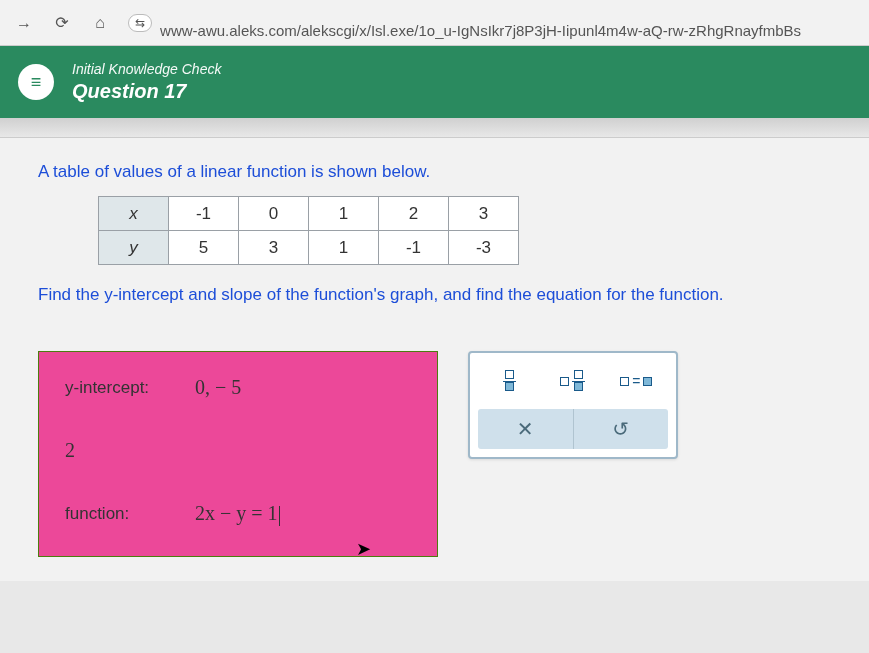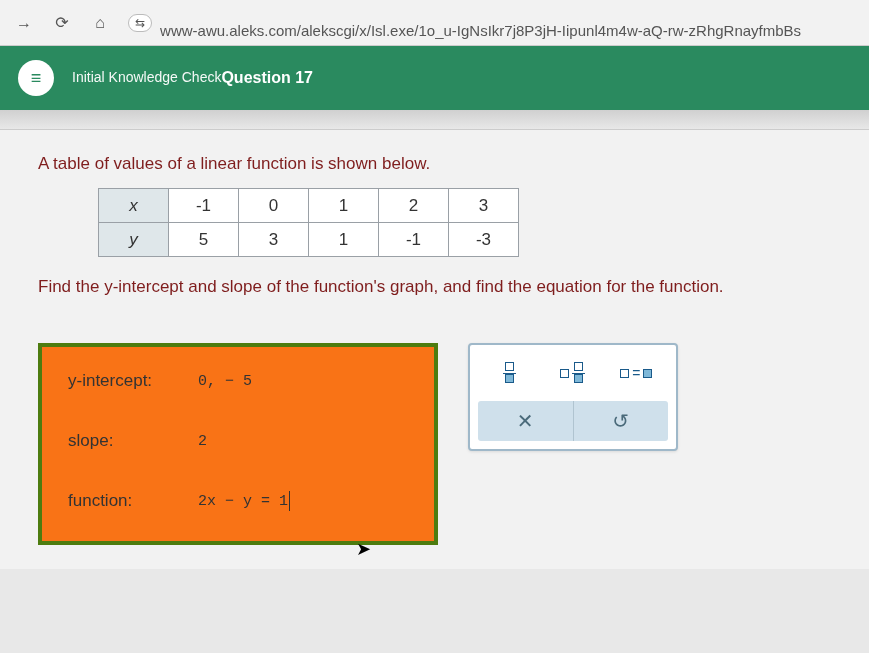--- a/index.html
+++ b/index.html
@@ -46,63 +46,63 @@
       align-items: center;
       padding: 14px 18px;
       gap: 18px;
     }
     .menu-btn {
       width: 36px; height: 36px; border-radius: 50%;
       background: #fff; color: #2a8a5f;
       display: flex; align-items: center; justify-content: center;
       font-size: 18px; font-weight: bold; cursor: pointer;
     }
-    .header-text { display: flex; flex-direction: row; line-height: 1.3; }
+    .header-text { display: flex; flex-direction: column; line-height: 1.3; font-style: italic; }
     .header-kicker { font-size: 14px; opacity: .95; }
-    .header-q { font-size: 16px; font-weight: bold; }
+    .header-q { font-size: 20px; font-weight: bold; }
     .sub-band {
       height: 20px;
       background: linear-gradient(#d0d0d0,#e8e8e8);
       border-bottom: 1px solid #ccc;
     }
     .content {
       padding: 24px 38px;
       background: #f2f2f2;
     }
-    .prompt1, .prompt2 { font-size: 17px; color: #7f1d1d; }
+    .prompt1, .prompt2 { font-size: 17px; color: #1d4ed8; }
     .prompt1 { margin-bottom: 14px; }
     .prompt2 { margin: 20px 0 46px; }
     table.values {
       border-collapse: collapse;
       margin-left: 60px;
     }
     table.values td, table.values th {
       border: 1px solid #9aa0a6;
       width: 70px; height: 34px;
       text-align: center;
       font-size: 17px;
       background: #fff;
     }
     table.values .hdr { background: #dfe7ea; font-style: italic; font-weight: normal; }
     .answer-row { display: flex; gap: 30px; align-items: flex-start; }
     .answer-box {
-      border: 4px solid #4d7c0f;
-      background: #f97316;
+      border: 1px solid #4d7c0f;
+      background: #ec4899;
       width: 400px;
       padding: 24px 26px;
     }
     .answer-line {
       display: flex;
       align-items: center;
       margin-bottom: 40px;
       font-size: 17px;
     }
     .answer-line:last-child { margin-bottom: 6px; }
     .answer-label { width: 130px; }
-    .answer-val { font-family: Liberation Mono, monospace; font-size: 15px; position: relative; }
+    .answer-val { font-family: Liberation Serif, serif; font-size: 20px; position: relative; }
     .eq-caret { border-right: 1px solid #333; height: 20px; display: inline-block; margin-left: 1px; vertical-align: middle; }
     .palette {
       border: 2px solid #9fb8c9;
       border-radius: 4px;
       background: #fff;
       width: 210px;
       padding: 10px 8px 8px;
       box-shadow: 0 1px 3px rgba(0,0,0,.1);
     }
     .pal-row { display: flex; justify-content: space-around; align-items: center; margin-bottom: 10px; }
@@ -191,21 +191,20 @@
 
   <p class="prompt2">Find the y-intercept and slope of the function's graph, and find the equation for the function.</p>
 
   <div class="answer-row">
     <div class="answer-box">
       <div class="answer-line">
         <span class="answer-label">y-intercept:</span>
         <span class="answer-val">0, − 5</span>
       </div>
       <div class="answer-line">
-        <span class="answer-label">slope:</span>
         <span class="answer-val">2</span>
       </div>
       <div class="answer-line">
         <span class="answer-label">function:</span>
         <span class="answer-val">
           <span>2x − y = 1</span><span class="eq-caret"></span>
         </span>
       </div>
     </div>
 

